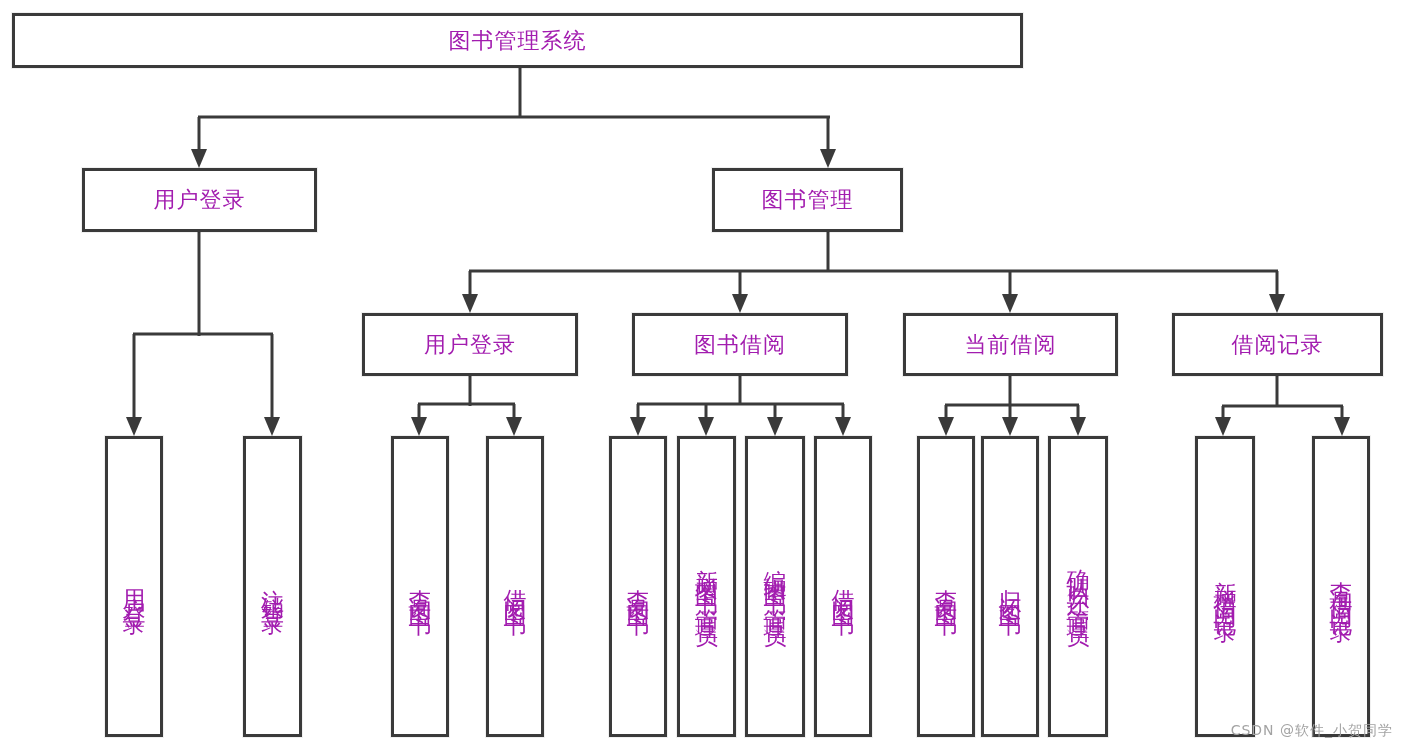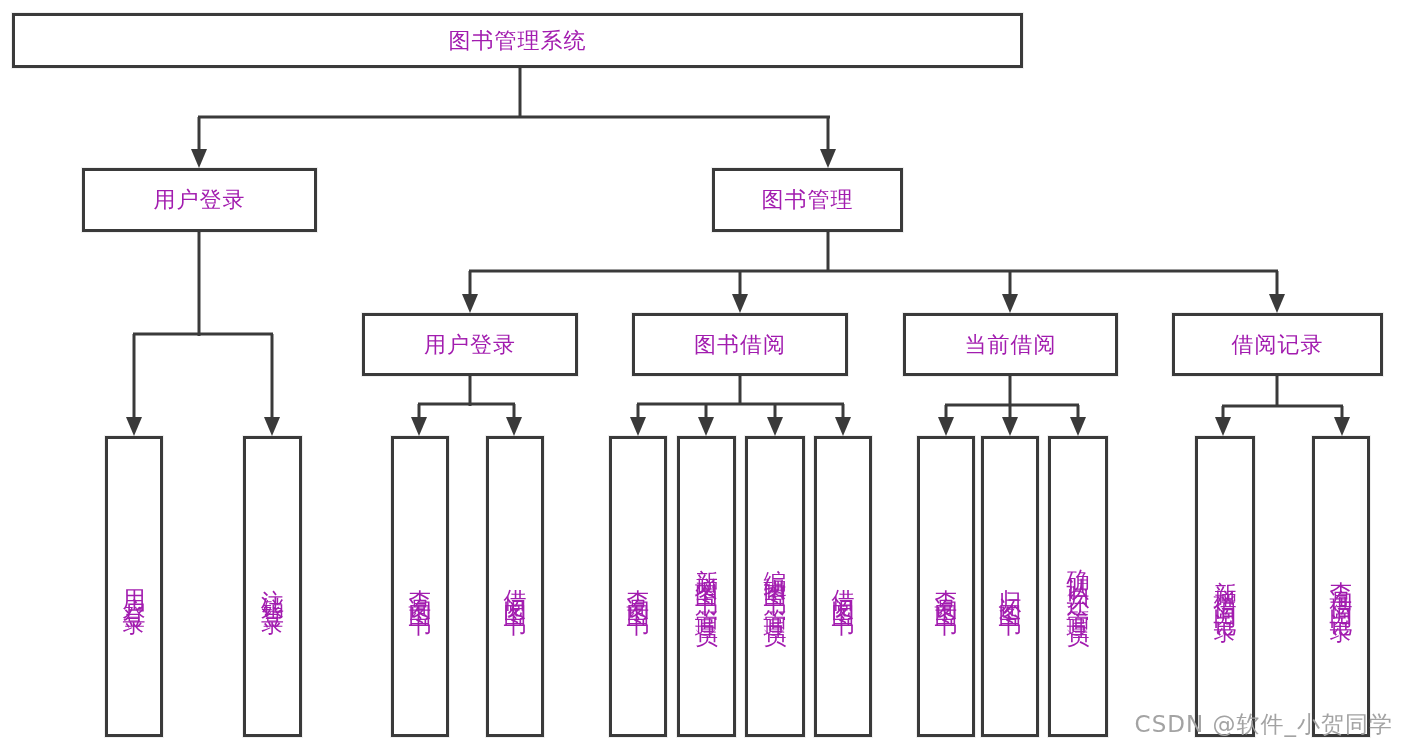--- a/index.html
+++ b/index.html
@@ -32,21 +32,21 @@
     text-orientation:mixed;
     font-size:23px;
     letter-spacing:8px;
     line-height:1;
     white-space:nowrap;
   }
   .watermark{
     position:absolute;
     right:12px;
     bottom:7px;
-    font-size:23px;
+    font-size:14px;
     letter-spacing:1px;
     color:#a3a3a3;
     z-index:3;
   }
   line{stroke:#3a3a3a;stroke-width:3;}
   polygon{fill:#3a3a3a;}
 </style>
 </head>
 <body>
 

